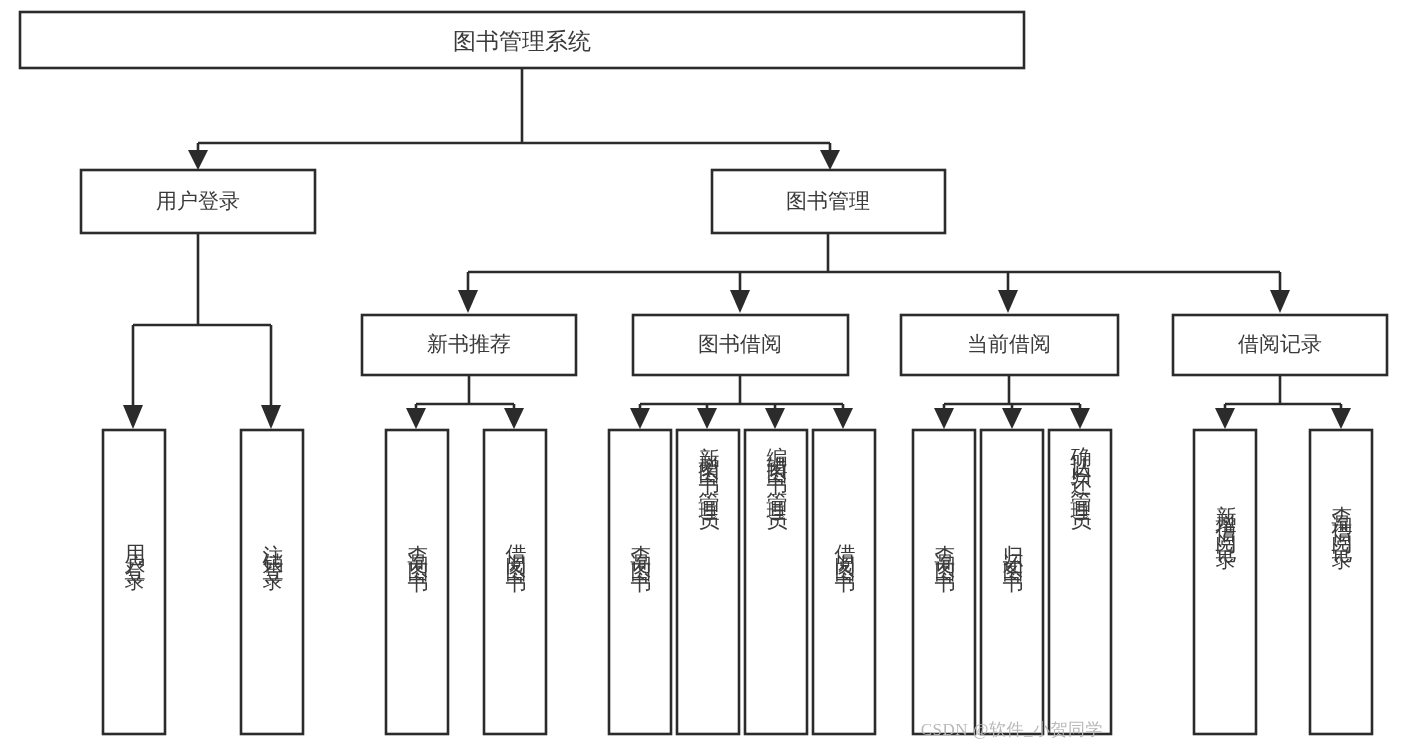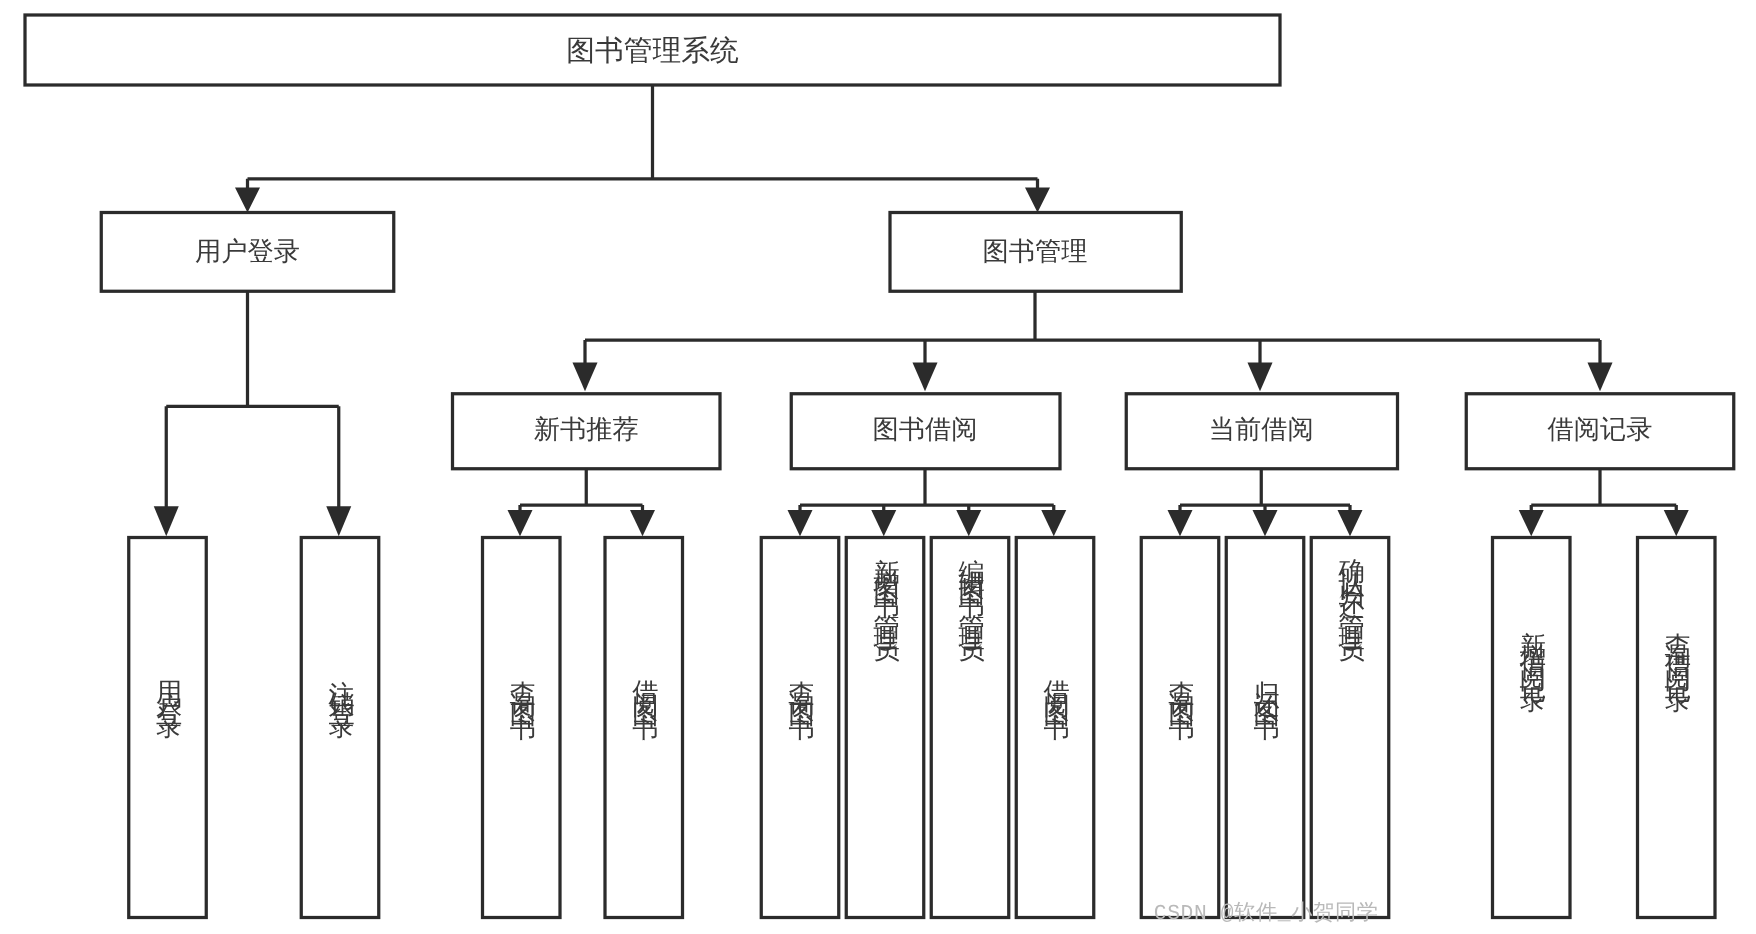--- a/index.html
+++ b/index.html
@@ -54,21 +54,21 @@
     stroke-linecap: butt;
   }
   .arrow-head {
     fill: #2b2b2b;
     stroke: none;
   }
   .watermark {
     position: absolute;
     right: 10px;
     bottom: 6px;
-    font-family: Liberation Mono, monospace;
+    font-family: Liberation Serif, serif;
     font-size: 17px;
     color: #b9b9b9;
     letter-spacing: 0.5px;
     white-space: nowrap;
     pointer-events: none;
   }
 </style>
 </head>
 <body>
 

